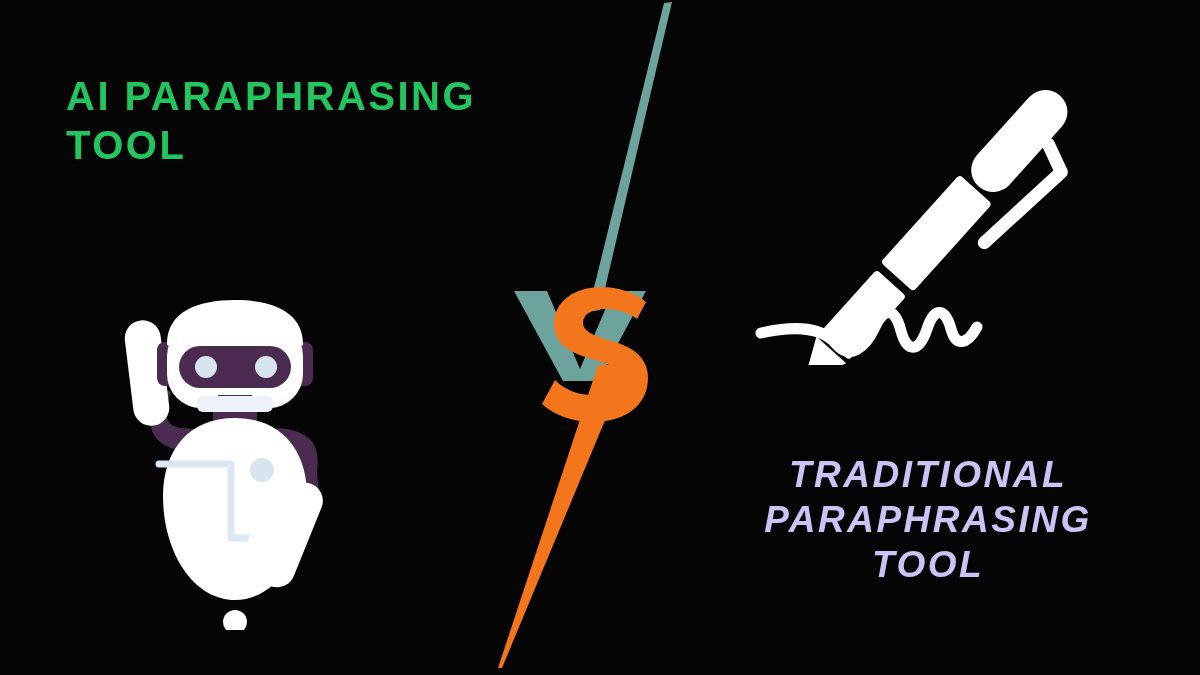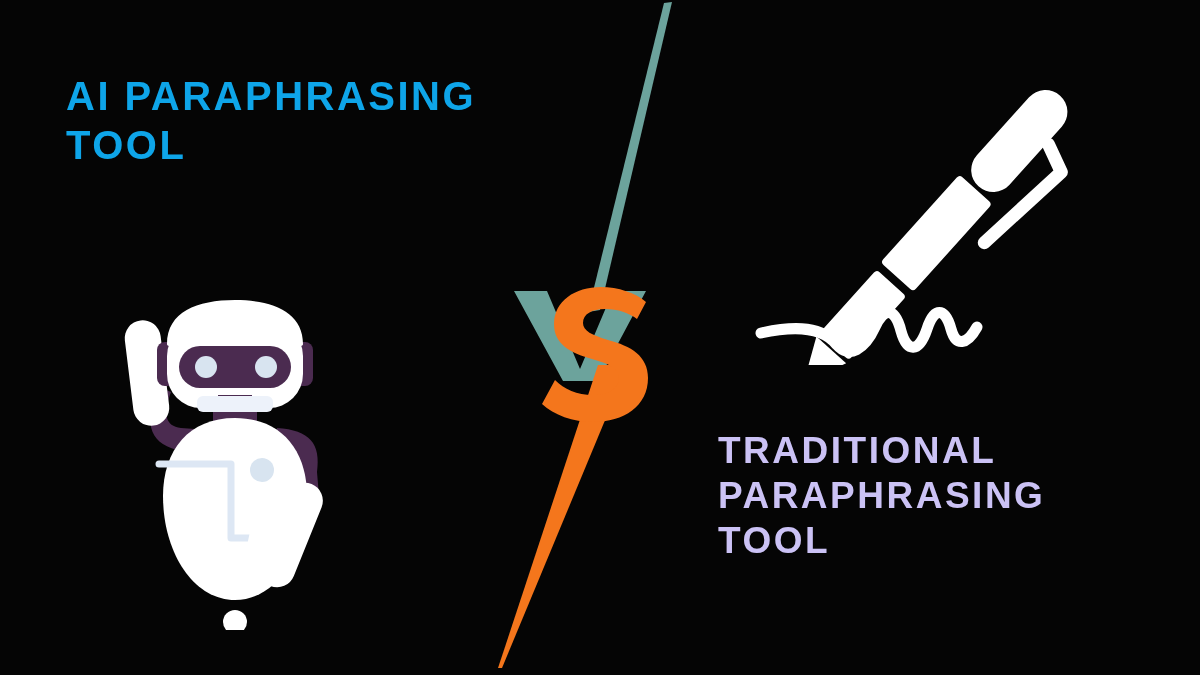--- a/index.html
+++ b/index.html
@@ -30,24 +30,25 @@
   }
   #title-left {
     left: 66px;
     top: 72px;
     width: 470px;
     font-size: 40px;
     text-align: left;
   }
   #title-right {
     right: 62px;
-    top: 428px;
+    top: 452px;
     width: 420px;
     font-size: 37px;
-    text-align: left;
+    text-align: center;
+    font-style: italic;
   }
 
   
   #divider {
     position: absolute;
     left: 0;
     top: 0;
     width: 1200px;
     height: 675px;
     pointer-events: none;
@@ -69,21 +70,21 @@
     top: 45px;
     width: 400px;
     height: 320px;
   }
 </style>
 </head>
 <body>
 
 <div id="canvas" style="background: rgb(5, 5, 5);">
 
-  <div class="title" id="title-left" style="color: #0ea5e9;">AI PARAPHRASING
+  <div class="title" id="title-left" style="color: #22c55e;">AI PARAPHRASING
 TOOL</div>
 
   <div class="title" id="title-right" style="color: rgb(203, 194, 245);">TRADITIONAL
 PARAPHRASING
 TOOL</div>
 
   <svg id="divider" viewBox="0 0 1200 675">
 
     <polygon points="672,2 600,310 588,312 664,3" fill="#6CA39C"></polygon>
 

